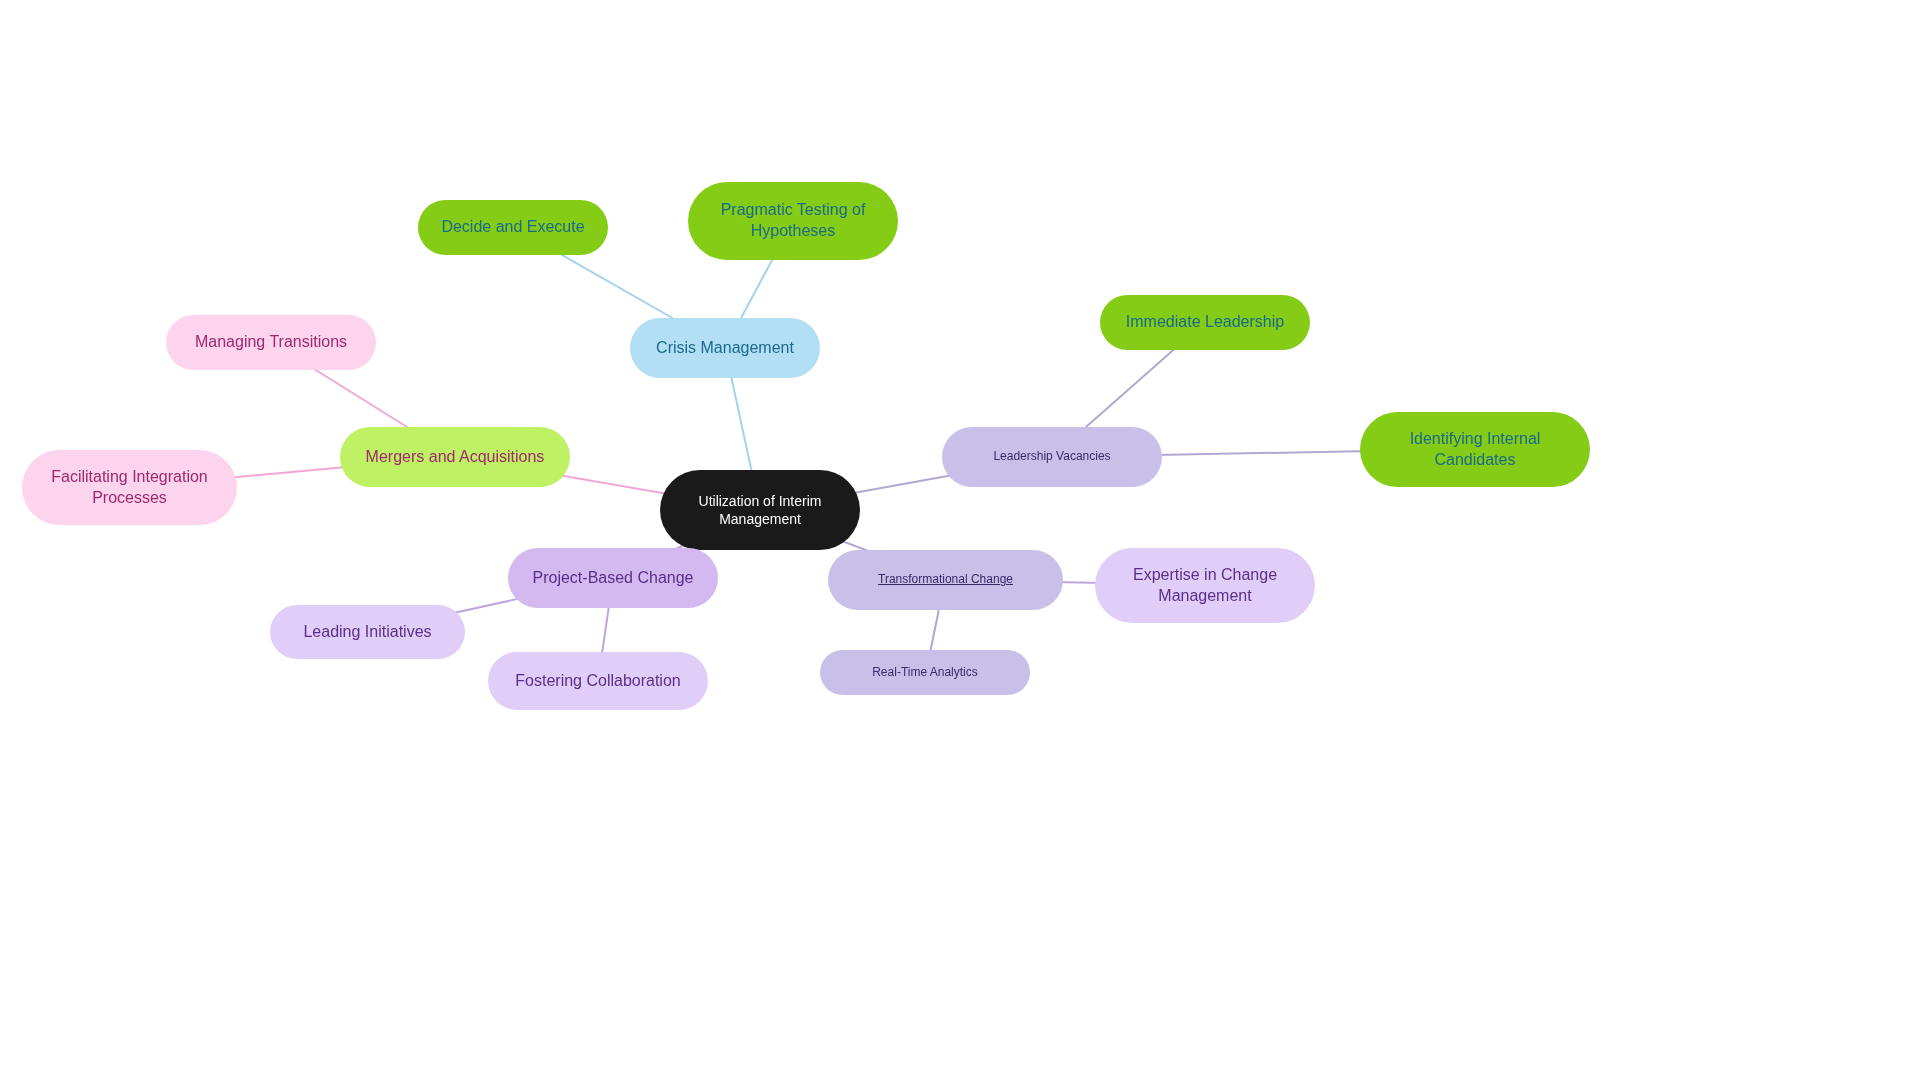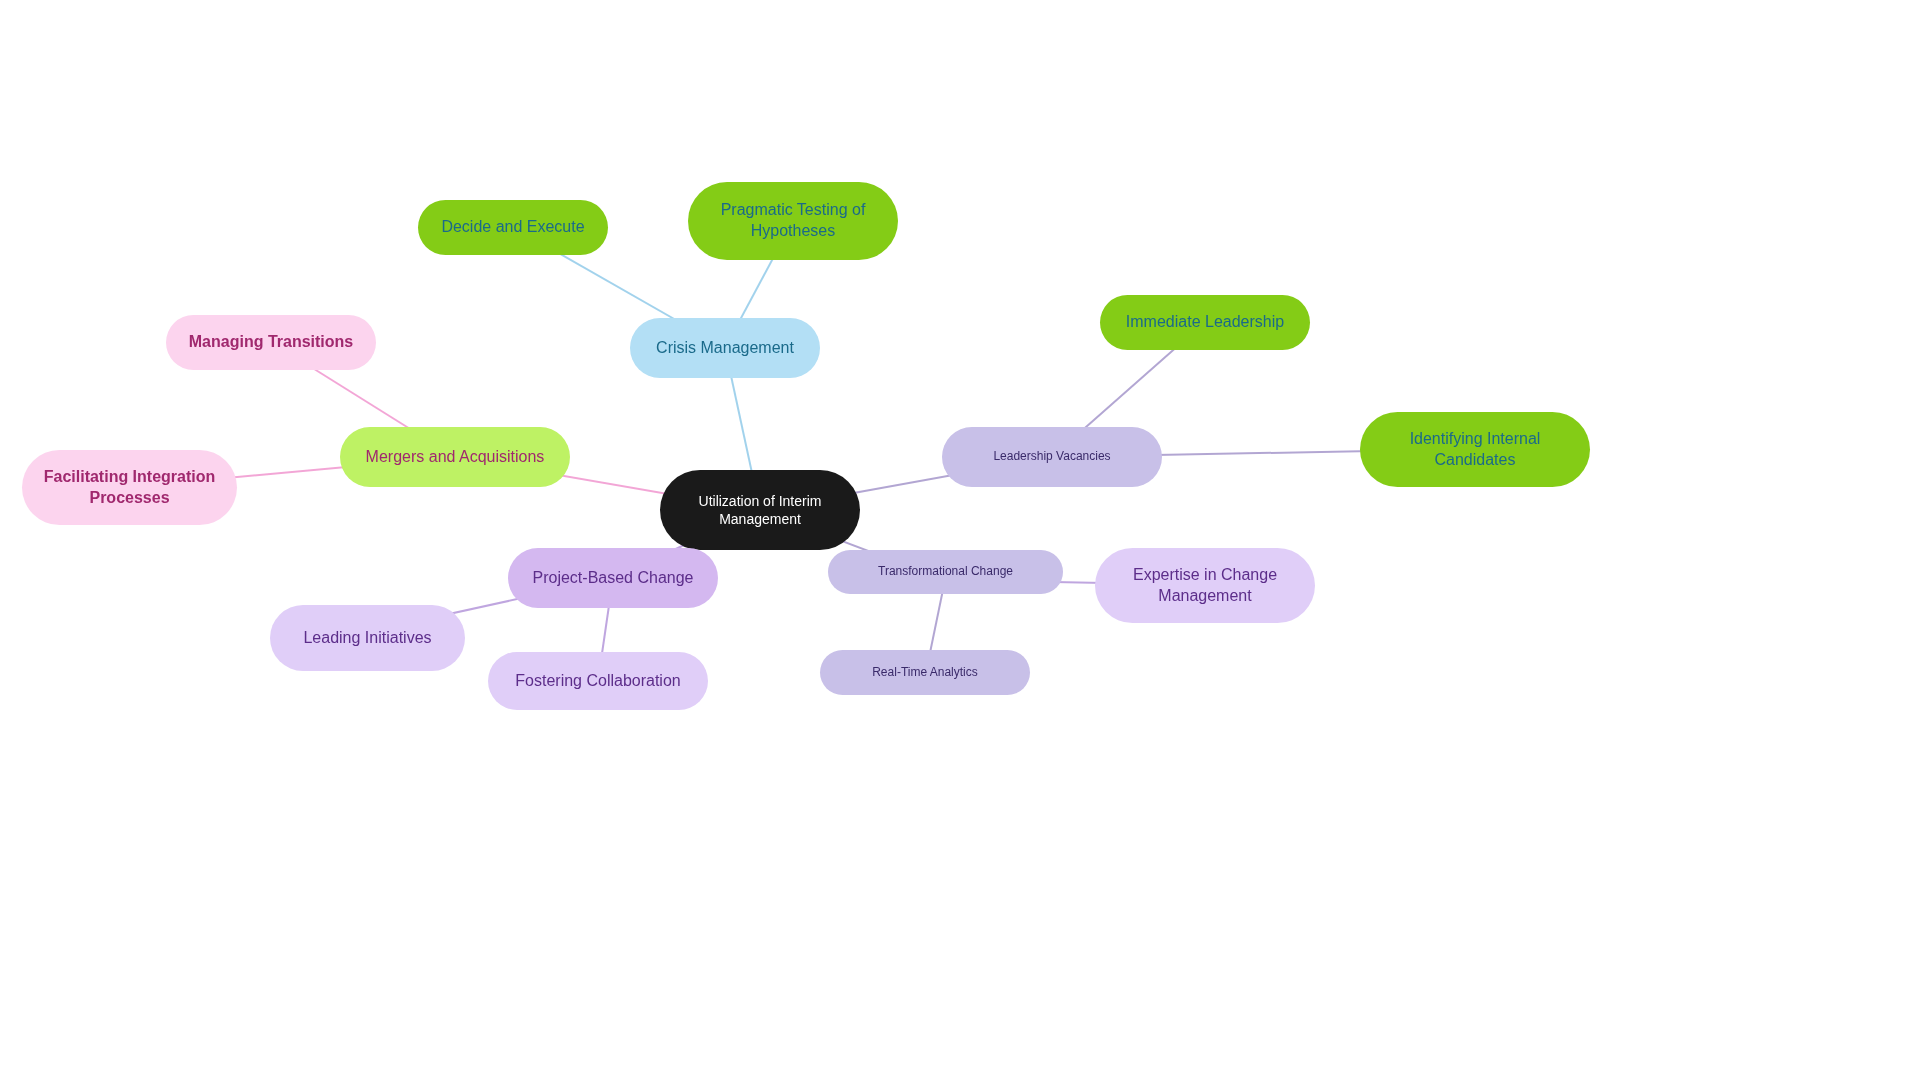--- a/index.html
+++ b/index.html
@@ -53,21 +53,21 @@
     .node-pink {
       background: #bef264;
       color: #a0286e;
       font-size: 16px;
       font-weight: 400;
     }
     .node-pink-light {
       background: #fcd4ee;
       color: #a0286e;
       font-size: 16px;
-      font-weight: 700;
+      font-weight: 400;
     }
     .node-purple {
       background: #d4b8f0;
       color: #5c2d8a;
       font-size: 16px;
       font-weight: 400;
     }
     .node-purple-light {
       background: #e0cef8;
       color: #5c2d8a;
@@ -139,36 +139,36 @@
 
 <div class="node node-blue-light" style="left: 1100px; top: 295px; width: 210px; height: 55px;">
   <span>Immediate Leadership</span>
 </div>
 
 <div class="node node-blue-light" style="left: 1360px; top: 412px; width: 230px; height: 75px;">
   <span>Identifying Internal
 Candidates</span>
 </div>
 
-<div class="node node-lavender" style="left: 828px; top: 550px; width: 235px; height: 44px;">
+<div class="node node-lavender" style="left: 828px; top: 550px; width: 235px; height: 60px; text-decoration: underline;">
   <span>Transformational Change</span>
 </div>
 
 <div class="node node-purple-light" style="left: 1095px; top: 548px; width: 220px; height: 75px;">
   <span>Expertise in Change
 Management</span>
 </div>
 
 <div class="node node-lavender" style="left: 820px; top: 650px; width: 210px; height: 45px;">
   <span>Real-Time Analytics</span>
 </div>
 
 <div class="node node-purple" style="left: 508px; top: 548px; width: 210px; height: 60px;">
   <span>Project-Based Change</span>
 </div>
 
-<div class="node node-purple-light" style="left: 270px; top: 605px; width: 195px; height: 66px;">
+<div class="node node-purple-light" style="left: 270px; top: 605px; width: 195px; height: 54px;">
   <span>Leading Initiatives</span>
 </div>
 
 <div class="node node-purple-light" style="left: 488px; top: 652px; width: 220px; height: 58px;">
   <span>Fostering Collaboration</span>
 </div>
 
 </body></html>

